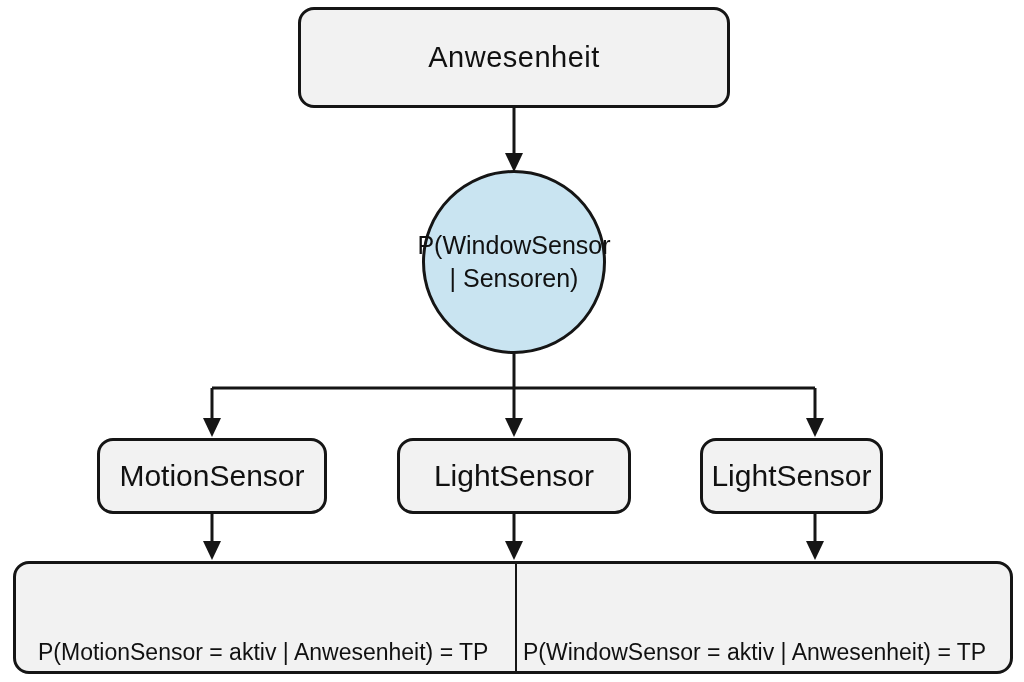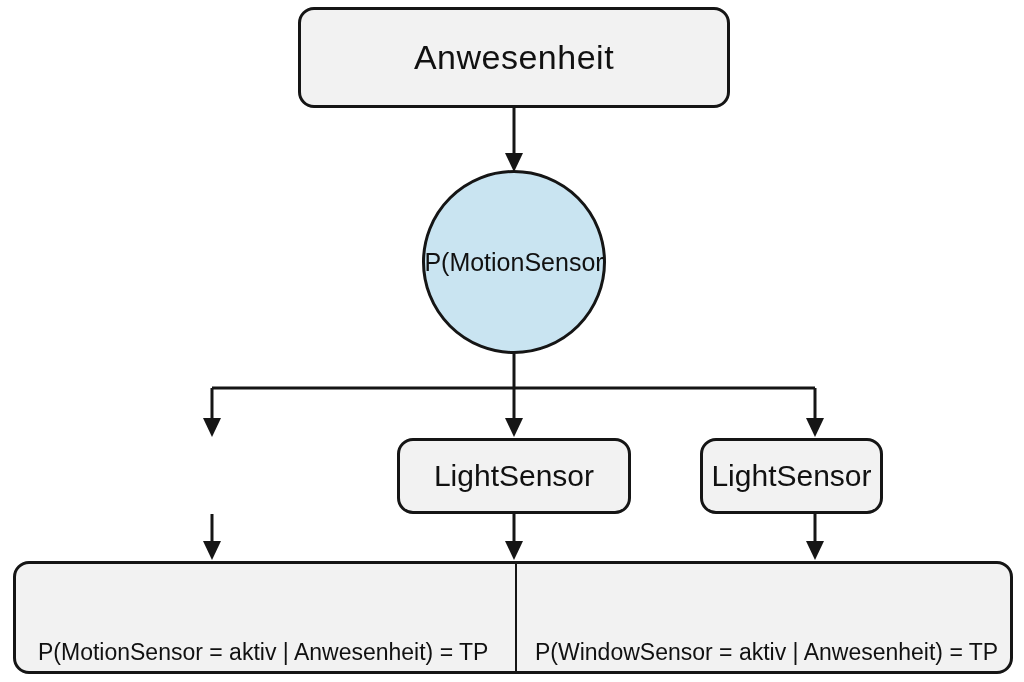--- a/index.html
+++ b/index.html
@@ -42,21 +42,21 @@
     border: 3px solid var(--line-color);
     border-radius: 16px;
     display: flex;
     align-items: center;
     justify-content: center;
     text-align: center;
   }
   .node-root {
     left: 298px; top: 7px;
     width: 432px; height: 101px;
-    font-size: 34px;
+    font-size: 29px;
     letter-spacing: 0.5px;
   }
   .node-circle {
     position: absolute;
     left: 422px; top: 170px;
     width: 184px; height: 184px;
     border-radius: 50%;
     background: var(--circle-fill);
     border: 3px solid var(--line-color);
     display: flex;
@@ -88,21 +88,21 @@
   .prob-cell {
     padding: 11px 0 0 22px;
     font-size: 23px;
     line-height: 31px;
     white-space: pre;
   }
   .prob-cell.left  { width: 499px; }
   .prob-cell.right {
     flex: 1;
     border-left: 2px solid var(--line-color);
-    padding-left: 18px;
+    padding-left: 6px;
   }
   .prob-line { display: block; }
 </style>
 </head>
 <body>
 
 <div class="canvas">
 
   <svg class="connector-layer" viewBox="0 0 1024 682" xmlns="http://www.w3.org/2000/svg">
 
@@ -130,23 +130,27 @@
       <polygon points="505,541 523,541 514,560"></polygon>
       <polygon points="806,541 824,541 815,560"></polygon>
     </g>
   </svg>
 
   <div class="node node-root">
     <span>Anwesenheit</span>
   </div>
 
   <div class="node-circle">
-    <span>P(MotionSensor</span>
+    <span>P(WindowSensor</span>
+    <span>| Sensoren)</span>
   </div>
 
+  <div class="node node-sensor motion">
+    <span>MotionSensor</span>
+  </div>
 
   <div class="node node-sensor window">
     <span>LightSensor</span>
   </div>
 
   <div class="node node-sensor light">
     <span>LightSensor</span>
   </div>
 
   <div class="prob-panel">

